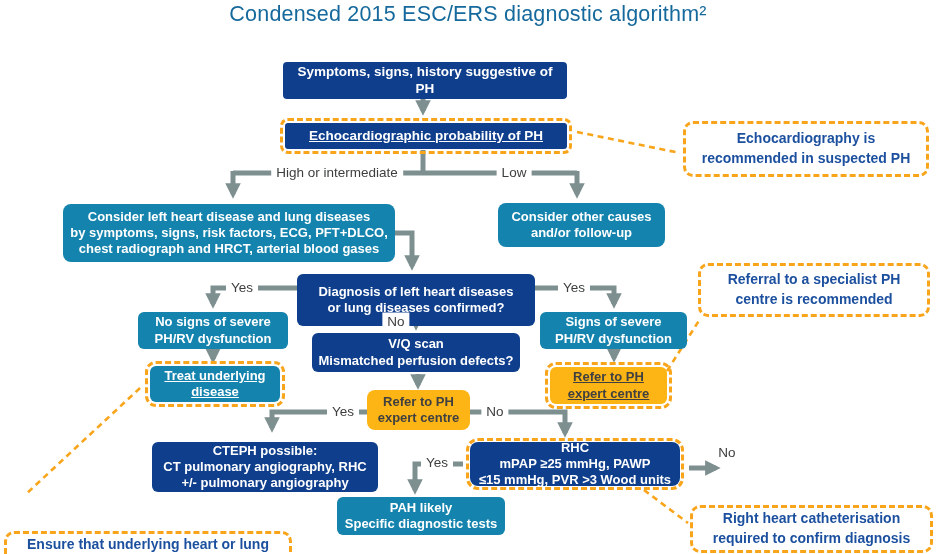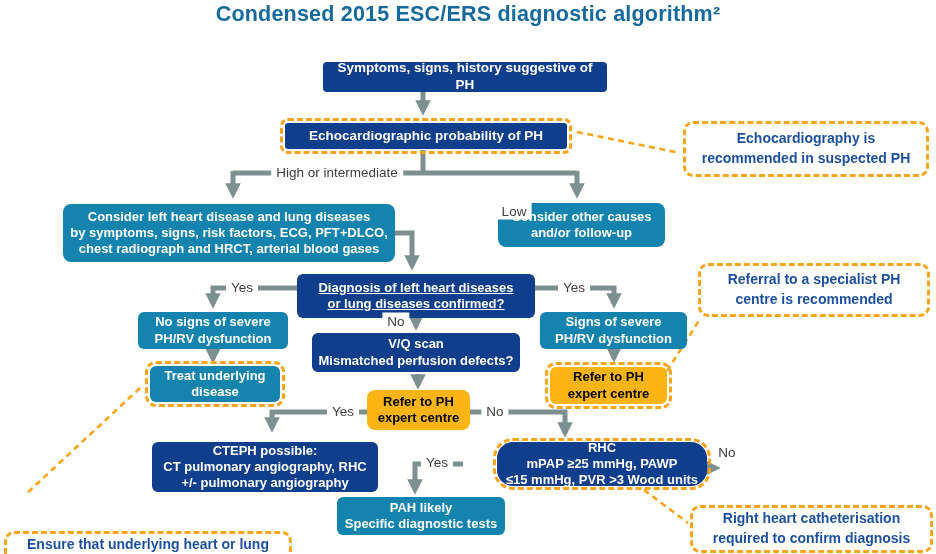--- a/index.html
+++ b/index.html
@@ -8,37 +8,37 @@
   #connectors{position:absolute;left:0;top:0;z-index:1;}
   .flow{stroke:#7e8f90;stroke-width:5;fill:none;}
   .link{stroke:#f9a51b;stroke-width:2.6;fill:none;stroke-dasharray:6 4.5;}
   .node{
     position:absolute;z-index:2;display:flex;align-items:center;justify-content:center;
     text-align:center;font-weight:bold;white-space:pre-line;line-height:1.25;
     font-size:13px;border-radius:6px;box-sizing:border-box;padding:1px 4px;
   }
   .navy{background:#0e3e8c;color:#ffffff;}
   .teal{background:#1483ad;color:#ffffff;}
-  .orange{background:#fdb515;color:#000000;}
-  .dashed-outline{outline:3px dashed #f9a51b;outline-offset:2px;}
+  .orange{background:#fdb515;color:#404040;}
+  .dashed-outline{outline:3px dashed #f9a51b;outline-offset:2px;text-decoration:underline;}
   .dashed-tight{outline:3px dashed #f9a51b;outline-offset:1px;}
   .callout{
     position:absolute;z-index:2;display:flex;align-items:center;justify-content:center;
     text-align:center;font-weight:bold;white-space:pre-line;line-height:1.4;
     font-size:14px;color:#1c509f;background:#ffffff;border:3px dashed #f9a51b;
     border-radius:10px;box-sizing:border-box;padding:2px 6px;
   }
   .edge-label{
     position:absolute;z-index:3;transform:translate(-50%,-50%);
     background:#ffffff;color:#3e4040;font-weight:normal;font-size:13.5px;
     padding:1px 5px;white-space:nowrap;
   }
   #title{
     position:absolute;z-index:2;left:0;top:2px;width:100%;text-align:center;
-    color:#16699c;font-size:21.5px;font-weight:bold;letter-spacing:0.2px;
+    color:#16699c;font-size:21.5px;font-weight:normal;letter-spacing:0.2px;
   }
   .fs14{font-size:13.5px;}
 </style>
 </head>
 <body>
 
 <div id="stage">
 
   <div id="title">Condensed 2015 ESC/ERS diagnostic algorithm²</div>
 
@@ -65,32 +65,32 @@
     <path class="flow" d="M469,412 H565 V433" marker-end="url(#ah)"></path>
     <path class="flow" d="M463,464 H415 V490" marker-end="url(#ah)"></path>
     <path class="flow" d="M689,468 H716" marker-end="url(#ah)"></path>
 
     <path class="link" d="M577,132 L680,153"></path>
     <path class="link" d="M667,371 L700,319"></path>
     <path class="link" d="M140,388 L25,495"></path>
     <path class="link" d="M644,490 L688,523"></path>
   </svg>
 
-  <div class="node navy fs14" style="left:283px;top:62px;width:284px;height:30px;border-radius:4px;margin-left:40px;">Symptoms, signs, history suggestive of PH</div>
+  <div class="node navy fs14" style="left:283px;top:62px;width:284px;height:37px;border-radius:4px;">Symptoms, signs, history suggestive of PH</div>
 
   <div class="node navy fs14 dashed-outline" style="left:285px;top:123px;width:282px;height:26px;border-radius:3px;">Echocardiographic probability of PH</div>
 
   <div class="node teal" style="left:63px;top:204px;width:332px;height:58px;border-radius:8px;text-align:center;">Consider left heart disease and lung diseases
 by symptoms, signs, risk factors, ECG, PFT+DLCO,
 chest radiograph and HRCT, arterial blood gases</div>
 
   <div class="node teal" style="left:498px;top:203px;width:167px;height:44px;border-radius:8px;">Consider other causes
 and/or follow-up</div>
 
-  <div class="node navy" style="left:297px;top:274px;width:238px;height:44px;text-decoration:underline;">Diagnosis of left heart diseases
+  <div class="node navy" style="left:297px;top:274px;width:238px;height:52px;">Diagnosis of left heart diseases
 or lung diseases confirmed?</div>
 
   <div class="node teal" style="left:138px;top:312px;width:150px;height:37px;">No signs of severe
 PH/RV dysfunction</div>
 
   <div class="node teal" style="left:540px;top:312px;width:147px;height:37px;">Signs of severe
 PH/RV dysfunction</div>
 
   <div class="node teal dashed-outline" style="left:150px;top:366px;width:130px;height:36px;">Treat underlying
 disease</div>
@@ -101,42 +101,42 @@
   <div class="node navy" style="left:312px;top:333px;width:208px;height:39px;">V/Q scan
 Mismatched perfusion defects?</div>
 
   <div class="node orange" style="left:367px;top:390px;width:103px;height:40px;border-radius:8px;">Refer to PH
 expert centre</div>
 
   <div class="node navy" style="left:152px;top:442px;width:226px;height:50px;">CTEPH possible:
 CT pulmonary angiography, RHC
 +/- pulmonary angiography</div>
 
-  <div class="node navy dashed-tight" style="left:470px;top:442px;width:210px;height:44px;border-radius:16px;margin-left:27px;">RHC
+  <div class="node navy dashed-tight" style="left:470px;top:442px;width:210px;height:44px;border-radius:8px;">RHC
 mPAP ≥25 mmHg, PAWP
 ≤15 mmHg, PVR &gt;3 Wood units</div>
 
 
   <div class="node teal" style="left:337px;top:497px;width:168px;height:38px;">PAH likely
 Specific diagnostic tests</div>
 
   <div class="callout" style="left:683px;top:121px;width:246px;height:56px;">Echocardiography is
 recommended in suspected PH</div>
 
   <div class="callout" style="left:698px;top:263px;width:232px;height:54px;">Referral to a specialist PH
 centre is recommended</div>
 
   <div class="callout" style="left:4px;top:499px;width:288px;height:47px;margin-top:32px;">Ensure that underlying heart or lung
 disease are not causing symptoms</div>
 
   <div class="callout" style="left:690px;top:505px;width:243px;height:48px;">Right heart catheterisation
 required to confirm diagnosis</div>
 
   <div class="edge-label" style="left:337px;top:172px;">High or intermediate</div>
-  <div class="edge-label" style="left:514px;top:172px;margin-top:39px;">Low</div>
+  <div class="edge-label" style="left:514px;top:172px;">Low</div>
   <div class="edge-label" style="left:242px;top:287px;">Yes</div>
   <div class="edge-label" style="left:574px;top:287px;">Yes</div>
   <div class="edge-label" style="left:396px;top:321px;">No</div>
   <div class="edge-label" style="left:343px;top:411px;">Yes</div>
   <div class="edge-label" style="left:495px;top:411px;">No</div>
   <div class="edge-label" style="left:437px;top:462px;">Yes</div>
   <div class="edge-label" style="left:727px;top:452px;">No</div>
 
 </div>
 

